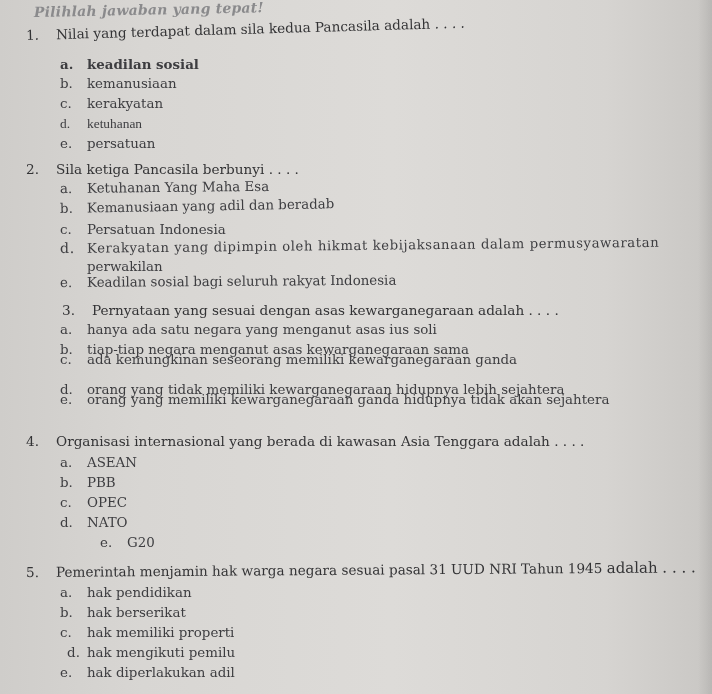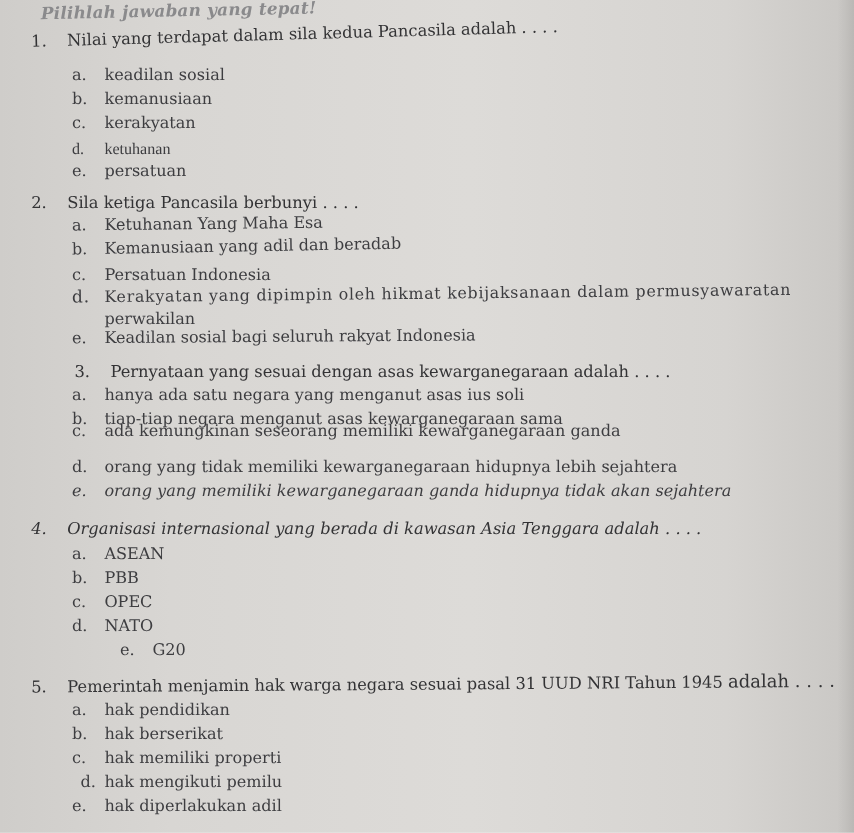--- a/index.html
+++ b/index.html
@@ -73,21 +73,21 @@
 <body>
 
 <div class="page">
 
   <div class="instruction">Pilihlah jawaban yang tepat!</div>
 
   <div class="q">
     <div class="q-stem" style="top:27px; transform: rotate(-1.6deg); transform-origin:left center;">
       <span class="q-num">1.</span><span>Nilai yang terdapat dalam sila kedua Pancasila adalah . . . .</span>
     </div>
-    <div class="opt" style="top:56px;"><span class="opt-letter">a.</span><span>keadilan sosial</span></div>
+    <div class="opt" style="top:56px;font-weight:bold;"><span class="opt-letter">a.</span><span>keadilan sosial</span></div>
     <div class="opt" style="top:76px;"><span class="opt-letter">b.</span><span>kemanusiaan</span></div>
     <div class="opt" style="top:96px;"><span class="opt-letter">c.</span><span>kerakyatan</span></div>
     <div class="opt" style="top:116px;font-family:Liberation Serif, serif;"><span class="opt-letter">d.</span><span>ketuhanan</span></div>
     <div class="opt" style="top:136px;"><span class="opt-letter">e.</span><span>persatuan</span></div>
   </div>
 
   <div class="q">
     <div class="q-stem" style="top:161px;">
       <span class="q-num">2.</span><span>Sila ketiga Pancasila berbunyi . . . .</span>
     </div>
@@ -100,25 +100,25 @@
   </div>
 
   <div class="q">
     <div class="q-stem" style="top:302px;margin-left:36px;">
       <span class="q-num">3.</span><span>Pernyataan yang sesuai dengan asas kewarganegaraan adalah . . . .</span>
     </div>
     <div class="opt" style="top:322px;"><span class="opt-letter">a.</span><span>hanya ada satu negara yang menganut asas ius soli</span></div>
     <div class="opt" style="top:342px;"><span class="opt-letter">b.</span><span>tiap-tiap negara menganut asas kewarganegaraan sama</span></div>
     <div class="opt" style="top:352px;"><span class="opt-letter">c.</span><span>ada kemungkinan seseorang memiliki kewarganegaraan ganda</span></div>
     <div class="opt" style="top:382px;"><span class="opt-letter">d.</span><span>orang yang tidak memiliki kewarganegaraan hidupnya lebih sejahtera</span></div>
-    <div class="opt" style="top:402px;font-style:italic;"><span class="opt-letter">e.</span><span>orang yang memiliki kewarganegaraan ganda hidupnya tidak akan sejahtera</span></div>
+    <div class="opt" style="top:392px;"><span class="opt-letter">e.</span><span>orang yang memiliki kewarganegaraan ganda hidupnya tidak akan sejahtera</span></div>
   </div>
 
   <div class="q">
-    <div class="q-stem" style="top:433px;font-style:italic;">
+    <div class="q-stem" style="top:433px;">
       <span class="q-num">4.</span><span>Organisasi internasional yang berada di kawasan Asia Tenggara adalah . . . .</span>
     </div>
     <div class="opt" style="top:455px;"><span class="opt-letter">a.</span><span>ASEAN</span></div>
     <div class="opt" style="top:475px;"><span class="opt-letter">b.</span><span>PBB</span></div>
     <div class="opt" style="top:495px;"><span class="opt-letter">c.</span><span>OPEC</span></div>
     <div class="opt" style="top:515px;"><span class="opt-letter">d.</span><span>NATO</span></div>
     <div class="opt" style="top:535px;margin-left:40px;"><span class="opt-letter">e.</span><span>G20</span></div>
   </div>
 
   <div class="q">

